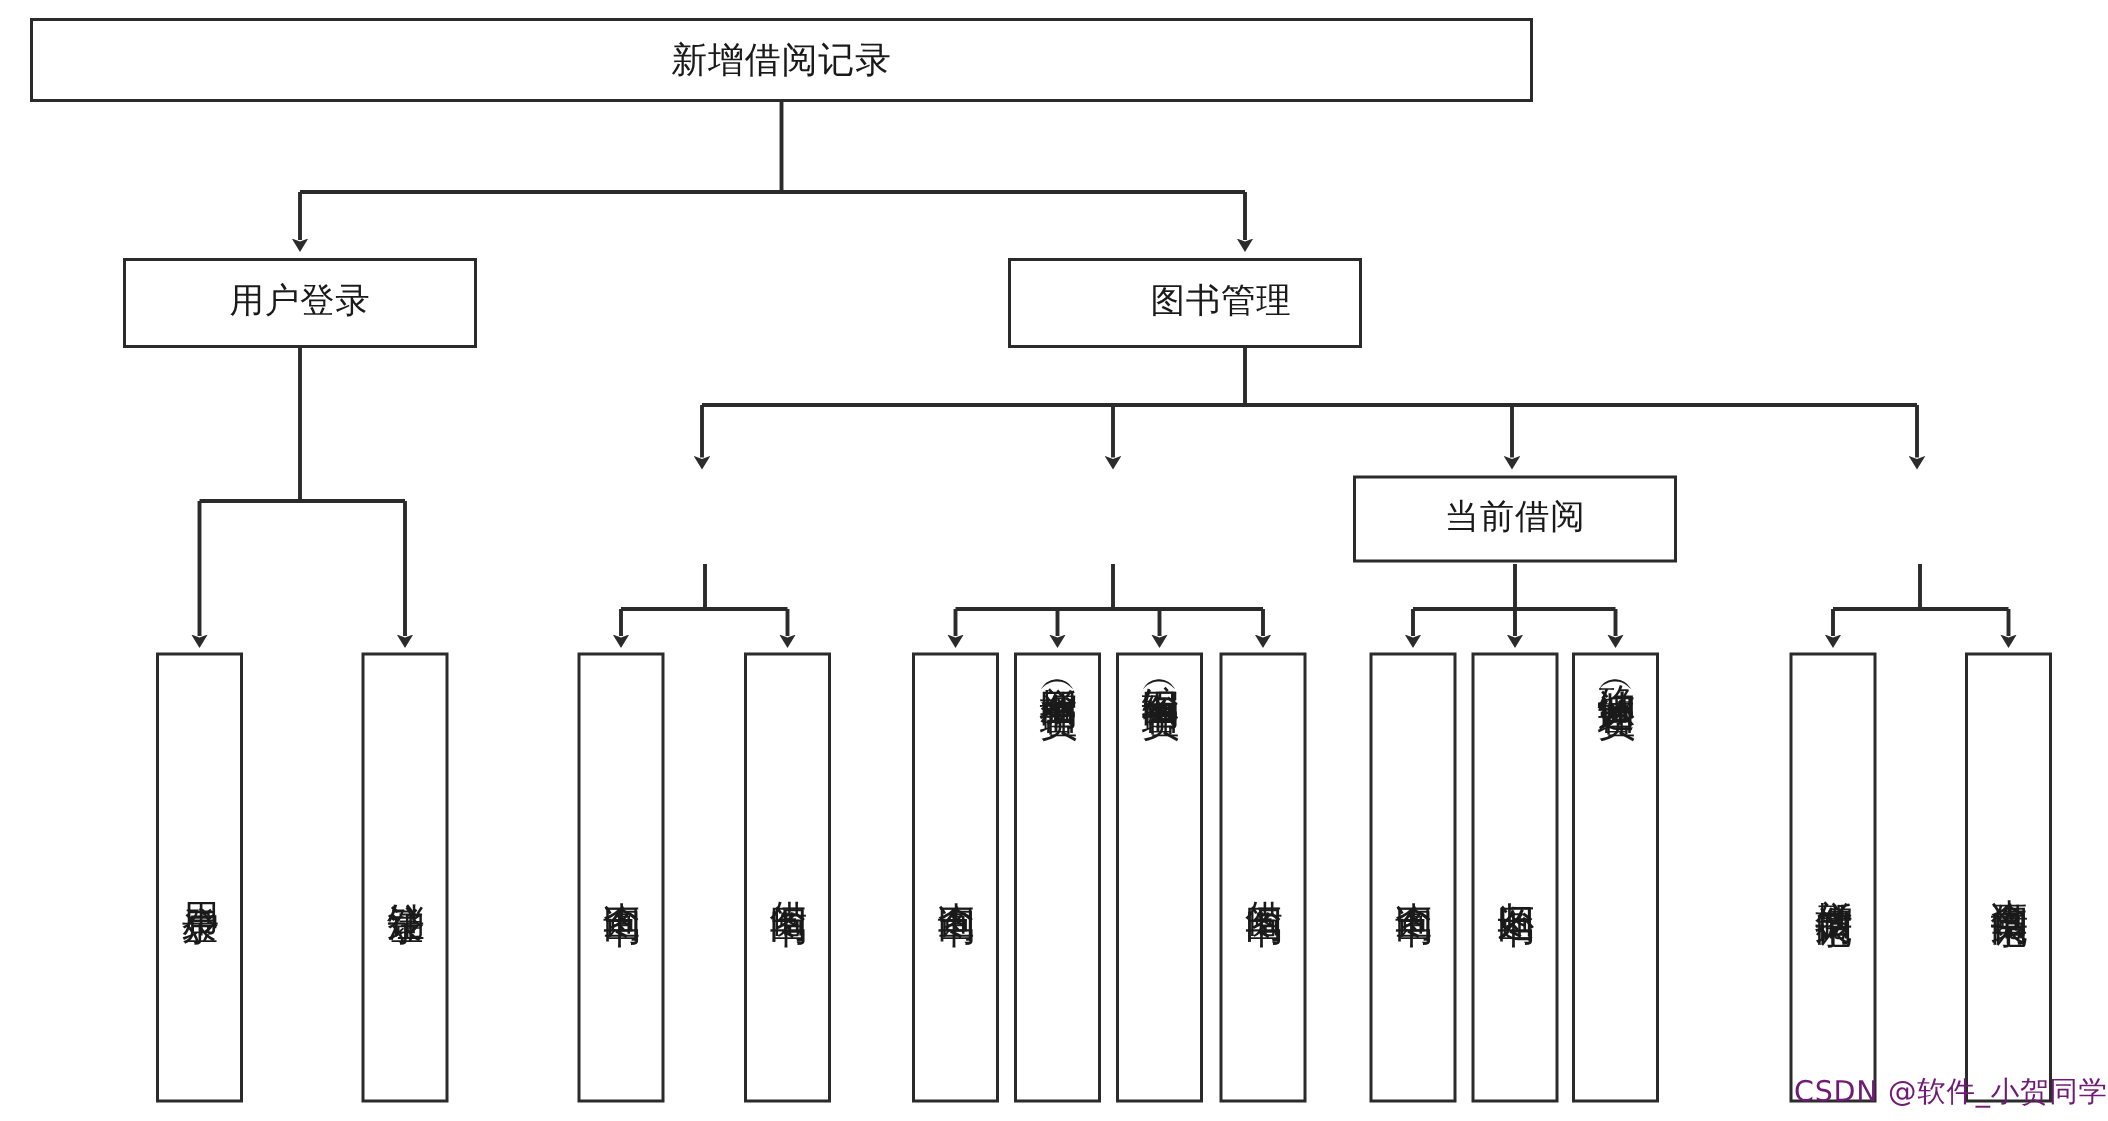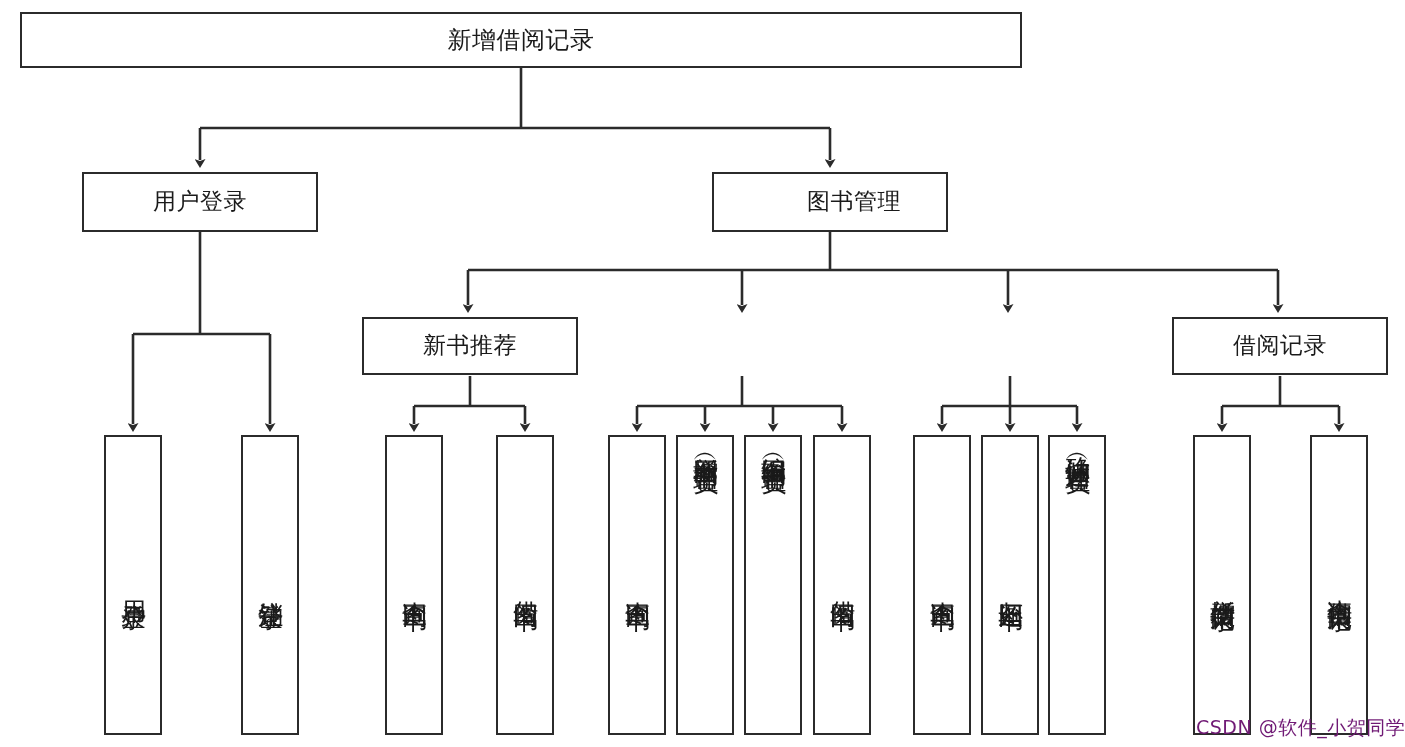--- a/index.html
+++ b/index.html
@@ -127,29 +127,26 @@
     </g>
   </svg>
 
   <div class="node h-node root" style="left:20px; top:12px; width:1002px; height:56px;">
     <span class="lbl">新增借阅记录</span>
   </div>
 
   <div class="node h-node" style="left:82px; top:172px; width:236px; height:60px;">
     <span class="lbl">用户登录</span>
   </div>
-  <div class="node h-node" style="left:712px; top:172px; width:236px; height:60px;padding-left:48px;">
+  <div class="node h-node" style="left:672px; top:172px; width:236px; height:60px;padding-left:48px;">
     <span class="lbl">图书管理</span>
   </div>
 
-  <div class="node h-node" style="left:362px; top:317px; width:216px; height:58px;">
-    <span class="lbl">新书推荐</span>
-  </div>
-  <div class="node h-node" style="left:1172px; top:317px; width:216px; height:58px;">
-    <span class="lbl">借阅记录</span>
+  <div class="node h-node" style="left:902px; top:317px; width:216px; height:58px;">
+    <span class="lbl">当前借阅</span>
   </div>
 
   <div class="node v-node align-center" style="left:104px; top:435px; width:58px; height:300px;">
     <span class="lbl">用户登录</span>
   </div>
   <div class="node v-node align-center" style="left:241px; top:435px; width:58px; height:300px;">
     <span class="lbl">注销登录</span>
   </div>
 
   <div class="node v-node align-center" style="left:385px; top:435px; width:58px; height:300px;">

